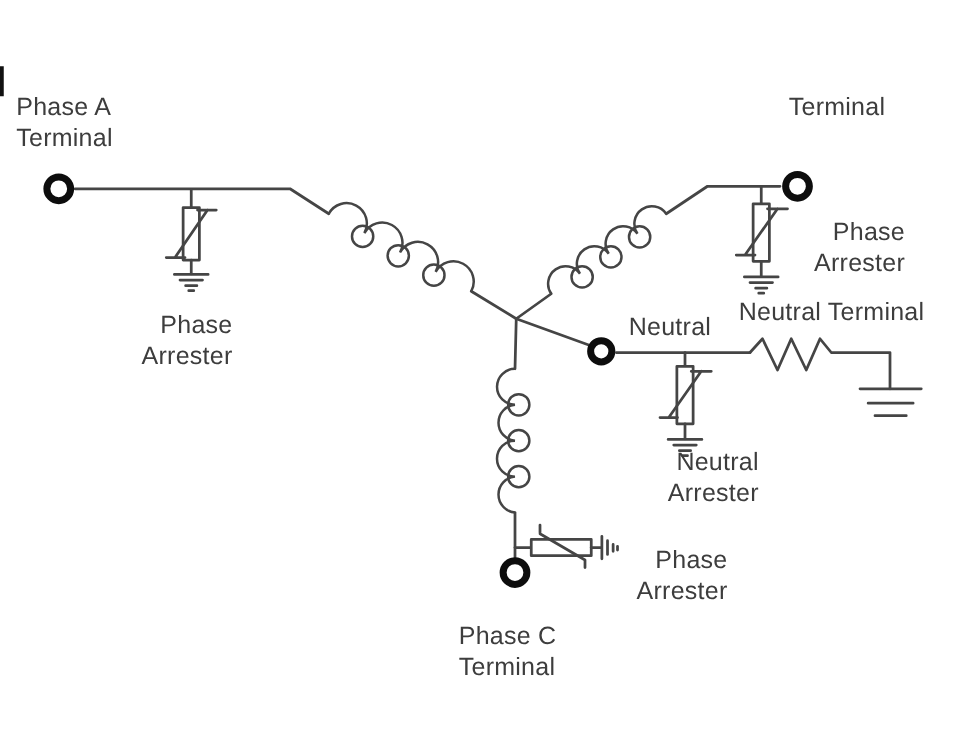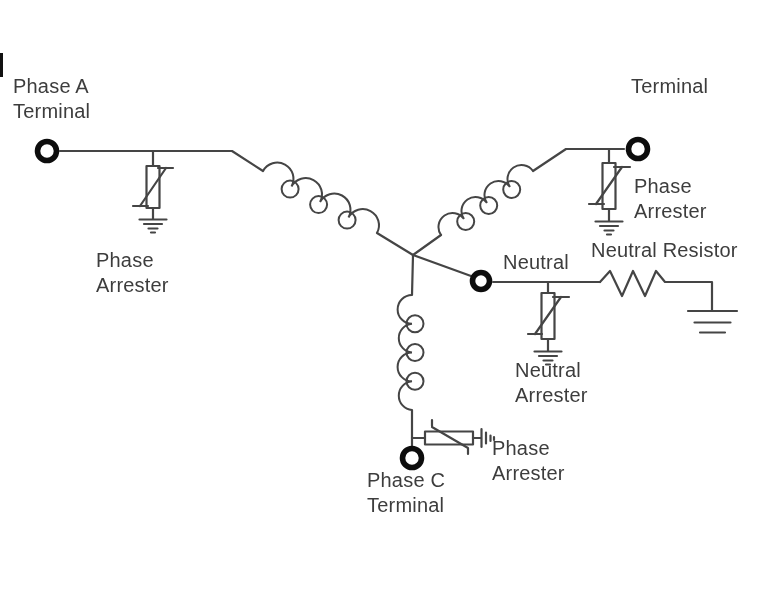--- a/index.html
+++ b/index.html
@@ -24,21 +24,21 @@
   .coil circle{fill:none;}
   .terminal{fill:#fff;stroke:var(--terminal);stroke-width:5.6;}
   .label{
     position:absolute;
     font-size:20px;line-height:25px;
     color:var(--text);
     letter-spacing:0.2px;
     white-space:nowrap;
   }
   .label span{display:block;}
-  .center{text-align:left;}
+  .center{text-align:right;}
   .edge-artifact{
     position:absolute;left:0;top:53px;width:3px;height:24px;background:#111;
   }
 </style>
 </head>
 <body>
 
 <div class="canvas">
 
   <svg width="768" height="592" viewBox="0 0 768 592">
@@ -123,21 +123,21 @@
 
   <div class="label" style="left:13px;top:74px;">
     <span>Phase A</span>
     <span>Terminal</span>
   </div>
 
   <div class="label" style="left:631px;top:74px;">
     <span>Terminal</span>
   </div>
 
-  <div class="label" style="left:367px;top:468px;">
+  <div class="label" style="left:367px;top:497px;">
     <span>Phase C</span>
     <span>Terminal</span>
   </div>
 
   <div class="label center" style="left:96px;top:248px;width:90px;">
     <span>Phase</span>
     <span>Arrester</span>
   </div>
 
   <div class="label center" style="left:634px;top:174px;width:90px;">
@@ -153,17 +153,17 @@
   <div class="label" style="left:503px;top:250px;">
     <span>Neutral</span>
   </div>
 
   <div class="label center" style="left:515px;top:358px;width:92px;">
     <span>Neutral</span>
     <span>Arrester</span>
   </div>
 
   <div class="label" style="left:591px;top:238px;">
-    <span>Neutral Resistor</span>
+    <span>Neutral Terminal</span>
   </div>
 
   <div class="edge-artifact"></div>
 </div>
 
 </body></html>

